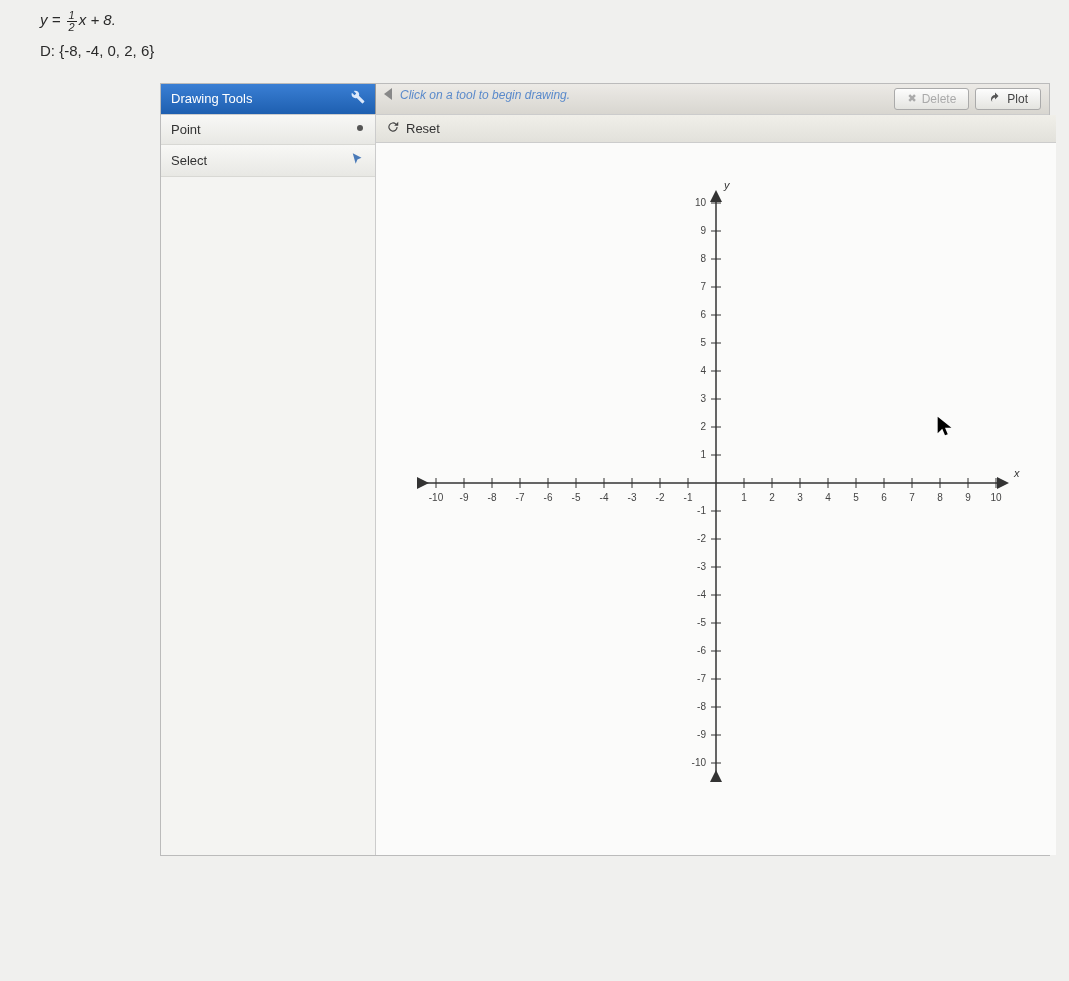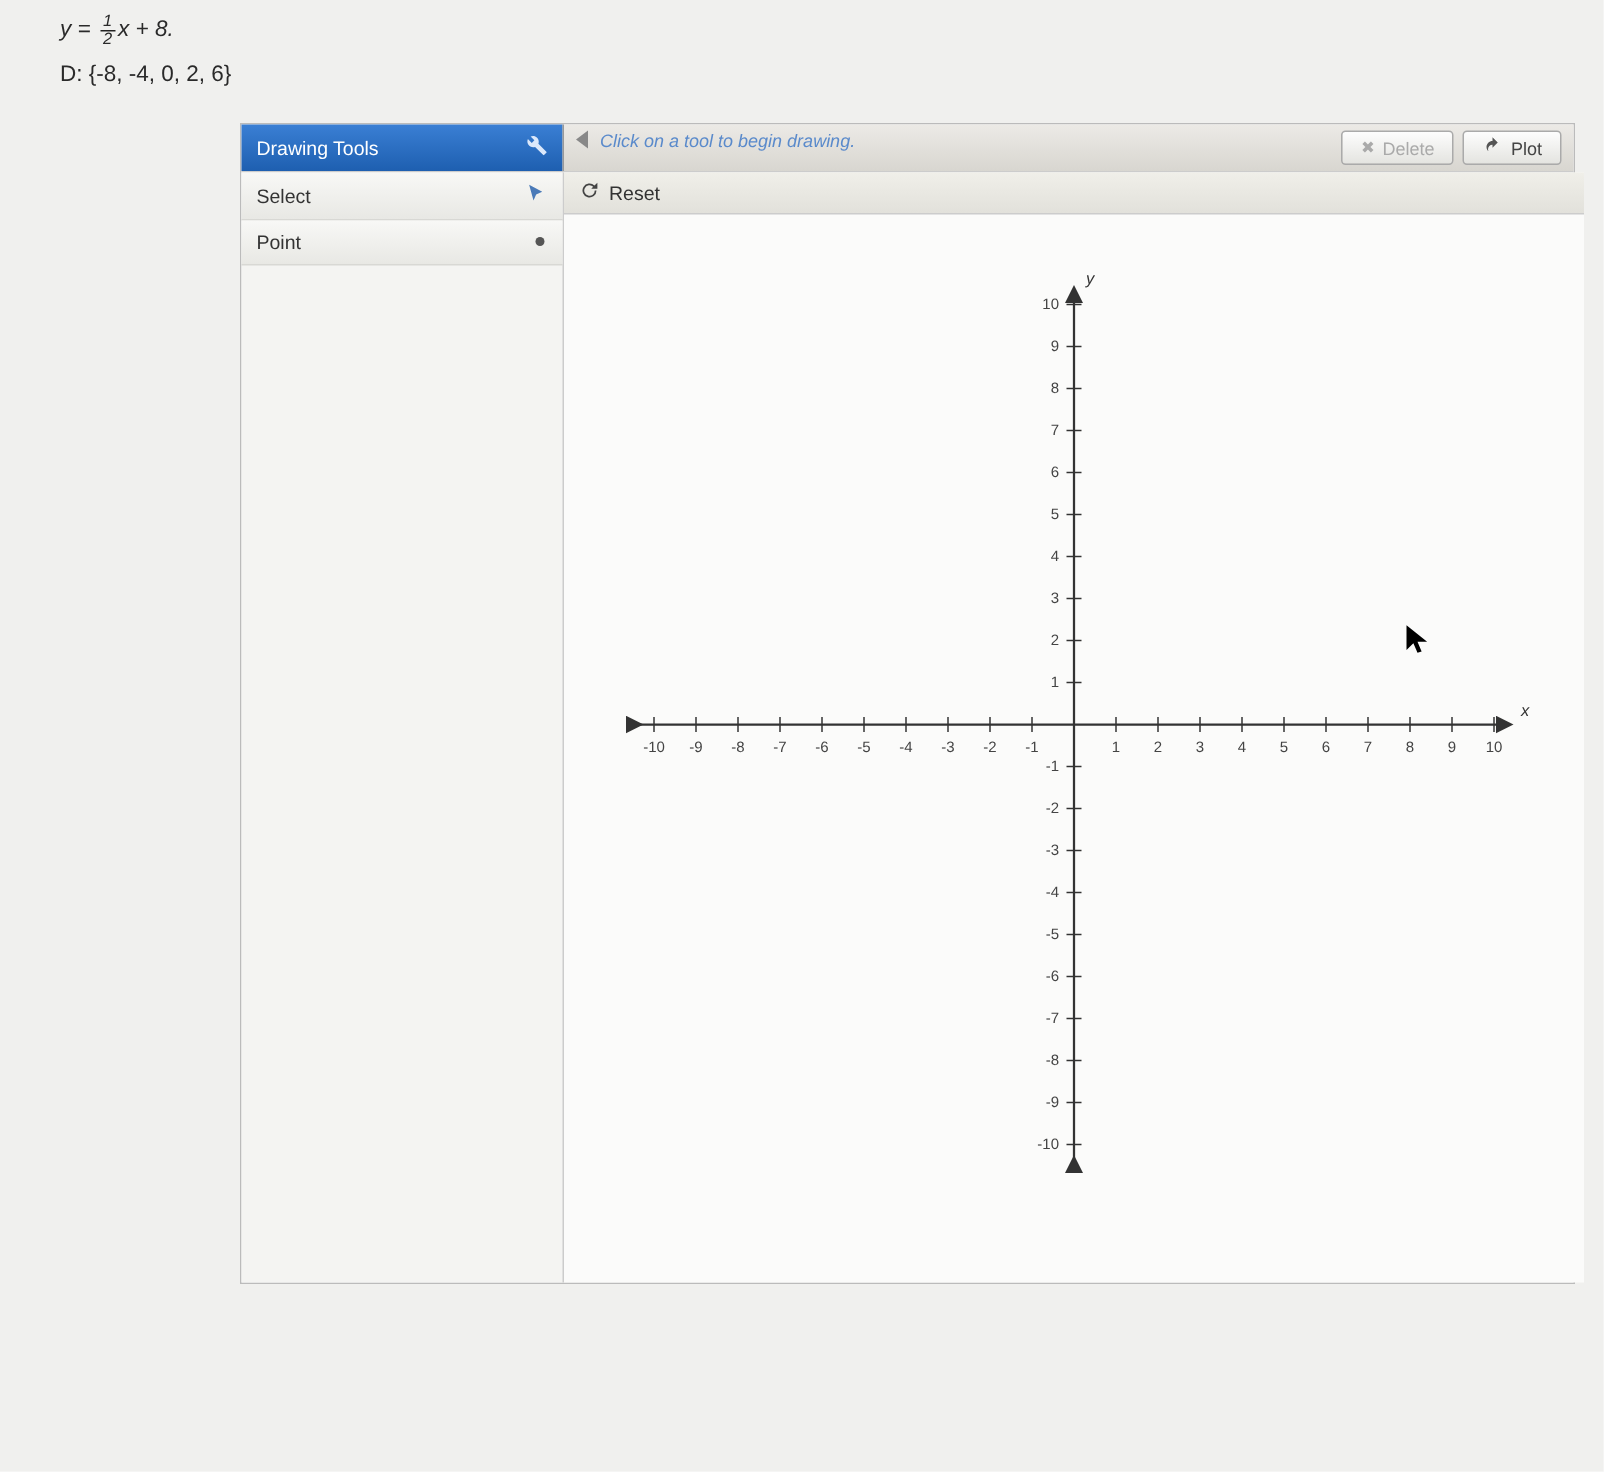--- a/index.html
+++ b/index.html
@@ -192,32 +192,32 @@
             </svg>
         </span>
         <span>Plot</span>
       </button>
     </div>
   </div>
 
   <div class="body-row">
     <div class="sidebar">
       <div class="tool-item">
+        <span>Point</span>
+        <span class="tool-icon">
+          <svg width="10" height="10">
+              <circle cx="5" cy="5" r="3" fill="#555"></circle>
+            </svg>
+        </span>
+      </div>
+      <div class="tool-item">
         <span>Select</span>
         <span class="tool-icon">
           <svg width="14" height="14" viewBox="0 0 24 24">
               <path fill="#4a7ab8" d="M3 2l5 18 3-7 7-3z"></path>
-            </svg>
-        </span>
-      </div>
-      <div class="tool-item">
-        <span>Point</span>
-        <span class="tool-icon">
-          <svg width="10" height="10">
-              <circle cx="5" cy="5" r="3" fill="#555"></circle>
             </svg>
         </span>
       </div>
     </div>
 
     <div class="canvas-area">
       <div class="sub-toolbar">
         <button class="btn-reset">
           <span>
             <svg width="14" height="14" viewBox="0 0 24 24">

